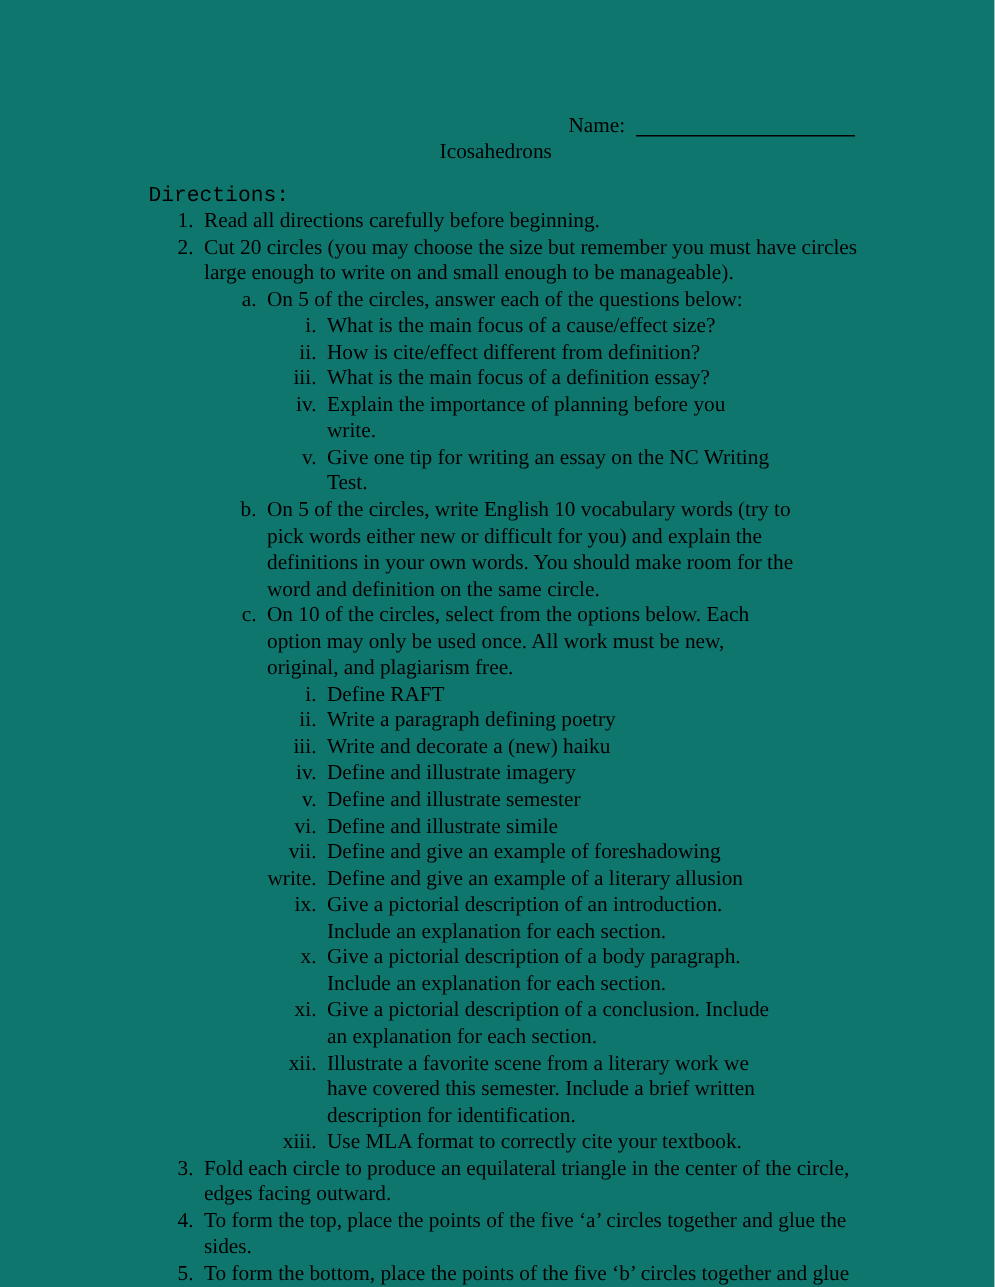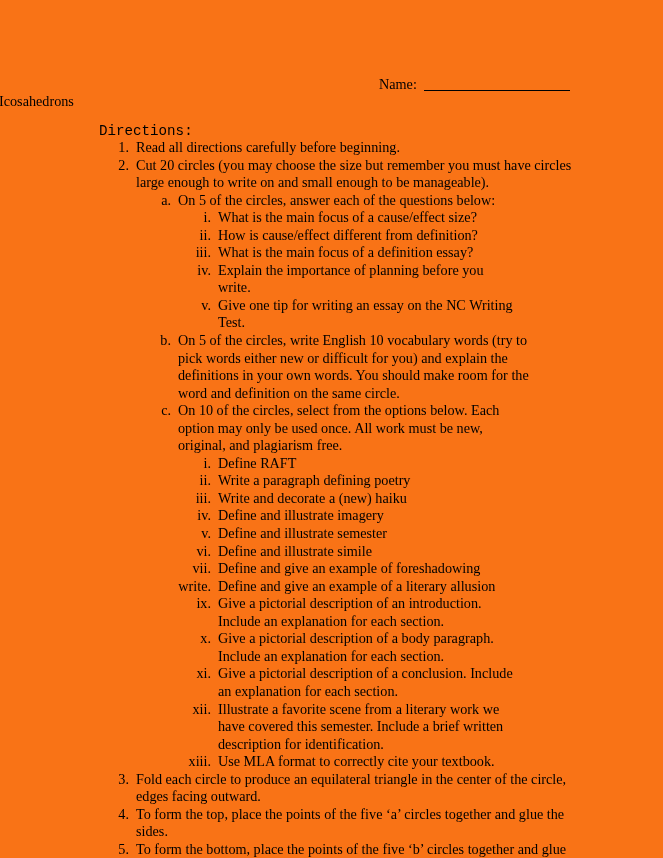--- a/index.html
+++ b/index.html
@@ -15,21 +15,21 @@
     position: relative;
     overflow: hidden;
   }
 
   .page {
     position: absolute;
     left: 0;
     top: 0;
     width: 663px;
     height: 858px;
-    background: #f97316;
+    background: #0f766e;
   }
 
   
   .name-row {
     position: absolute;
     left: 0;
     top: 75px;
     width: 663px;
     height: 20px;
   }
@@ -48,20 +48,21 @@
     width: 146px;
     height: 0;
     border-bottom: 1.1px solid #000;
   }
 
   .doc-title {
     position: absolute;
     left: 0;
     top: 92px;
     width: 663px;
+    text-align: center;
     font-size: 14.2px;
     line-height: 18px;
     transform: translateX(-1px);
   }
 
   
   .directions-label {
     position: absolute;
     left: 99px;
     top: 122px;
@@ -136,21 +137,21 @@
       <div class="li lvl2 rm-narrow">
         <span class="marker">a.</span>
         <span class="txt">On 5 of the circles, answer each of the questions below:</span>
       </div>
       <div class="li lvl3 rm-xnarrow">
         <span class="marker">i.</span>
         <span class="txt">What is the main focus of a cause/effect size?</span>
       </div>
       <div class="li lvl3 rm-xnarrow">
         <span class="marker">ii.</span>
-        <span class="txt">How is cause/effect different from definition?</span>
+        <span class="txt">How is cite/effect different from definition?</span>
       </div>
       <div class="li lvl3 rm-xnarrow">
         <span class="marker">iii.</span>
         <span class="txt">What is the main focus of a definition essay?</span>
       </div>
       <div class="li lvl3 rm-xnarrow">
         <span class="marker">iv.</span>
         <span class="txt">Explain the importance of planning before you write.</span>
       </div>
       <div class="li lvl3 rm-xnarrow">

